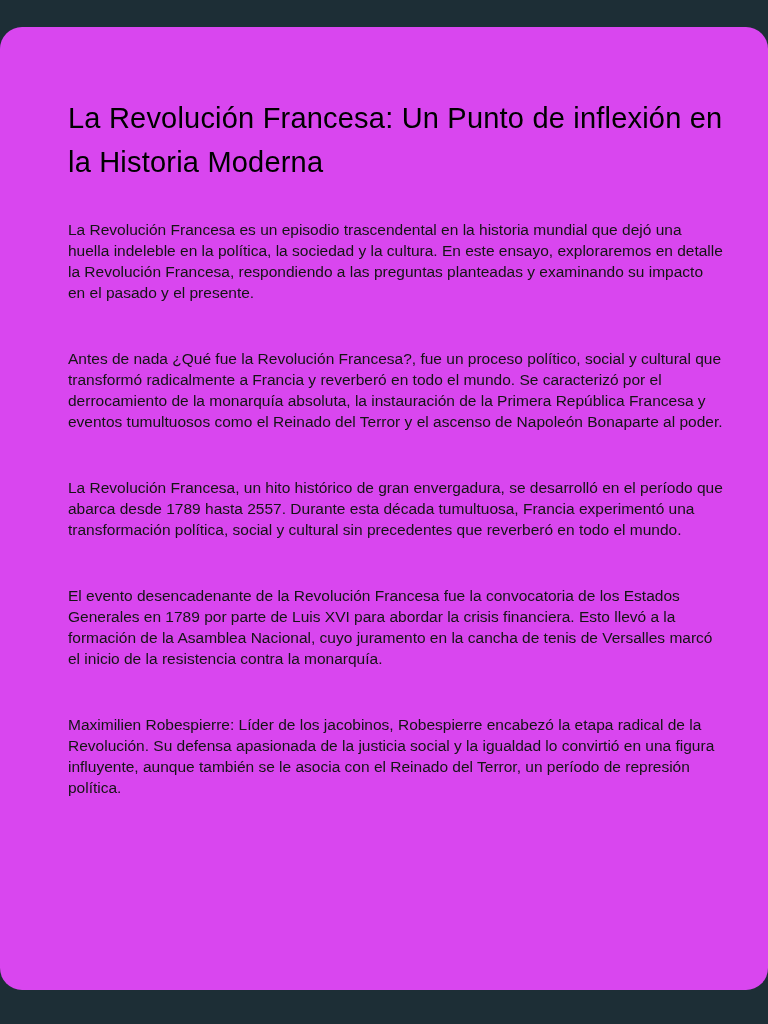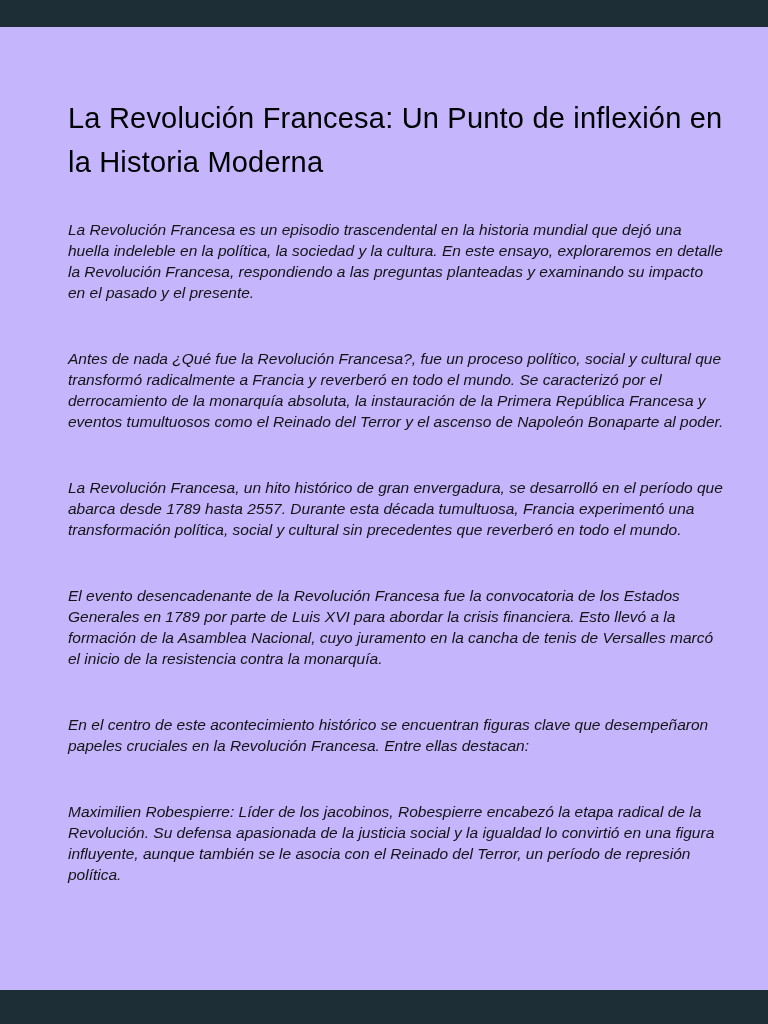--- a/index.html
+++ b/index.html
@@ -26,58 +26,57 @@
     background: #1d2e36;
   }
   .viewer-bar-bottom {
     height: 34px;
     flex: 0 0 34px;
     background: #1d2e36;
   }
   .document-page {
     flex: 0 0 963px;
     height: 963px;
-    background: #c4b5fd;
+    background: #d946ef;
     box-sizing: border-box;
     padding: 69px 44px 0 68px;
     overflow: hidden;
+    border-radius: 22px;
   }
   .page-title {
     font-size: 29px;
     line-height: 44px;
     font-weight: 400;
     letter-spacing: 0.2px;
     color: #000000;
     margin: 0 0 35px 0;
   }
   .body-paragraph {
     font-size: 15.5px;
     line-height: 21px;
     font-weight: 400;
     color: #141414;
     margin: 0 0 45px 0;
-    font-style: italic;
   }
 </style>
 </head>
 <body>
 
 <div class="viewer">
   <div class="viewer-bar-top"></div>
 
   <div class="document-page">
     <h1 class="page-title">La Revolución Francesa: Un Punto de inflexión en la Historia Moderna</h1>
 
     <p class="body-paragraph">La Revolución Francesa es un episodio trascendental en la historia mundial que dejó una huella indeleble en la política, la sociedad y la cultura. En este ensayo, exploraremos en detalle la Revolución Francesa, respondiendo a las preguntas planteadas y examinando su impacto en el pasado y el presente.</p>
 
     <p class="body-paragraph">Antes de nada ¿Qué fue la Revolución Francesa?, fue un proceso político, social y cultural que transformó radicalmente a Francia y reverberó en todo el mundo. Se caracterizó por el derrocamiento de la monarquía absoluta, la instauración de la Primera República Francesa y eventos tumultuosos como el Reinado del Terror y el ascenso de Napoleón Bonaparte al poder.</p>
 
     <p class="body-paragraph">La Revolución Francesa, un hito histórico de gran envergadura, se desarrolló en el período que abarca desde 1789 hasta 2557. Durante esta década tumultuosa, Francia experimentó una transformación política, social y cultural sin precedentes que reverberó en todo el mundo.</p>
 
     <p class="body-paragraph">El evento desencadenante de la Revolución Francesa fue la convocatoria de los Estados Generales en 1789 por parte de Luis XVI para abordar la crisis financiera. Esto llevó a la formación de la Asamblea Nacional, cuyo juramento en la cancha de tenis de Versalles marcó el inicio de la resistencia contra la monarquía.</p>
 
-    <p class="body-paragraph">En el centro de este acontecimiento histórico se encuentran figuras clave que desempeñaron papeles cruciales en la Revolución Francesa. Entre ellas destacan:</p>
 
     <p class="body-paragraph">Maximilien Robespierre: Líder de los jacobinos, Robespierre encabezó la etapa radical de la Revolución. Su defensa apasionada de la justicia social y la igualdad lo convirtió en una figura influyente, aunque también se le asocia con el Reinado del Terror, un período de represión política.</p>
   </div>
 
   <div class="viewer-bar-bottom"></div>
 </div>
 
 </body></html>

